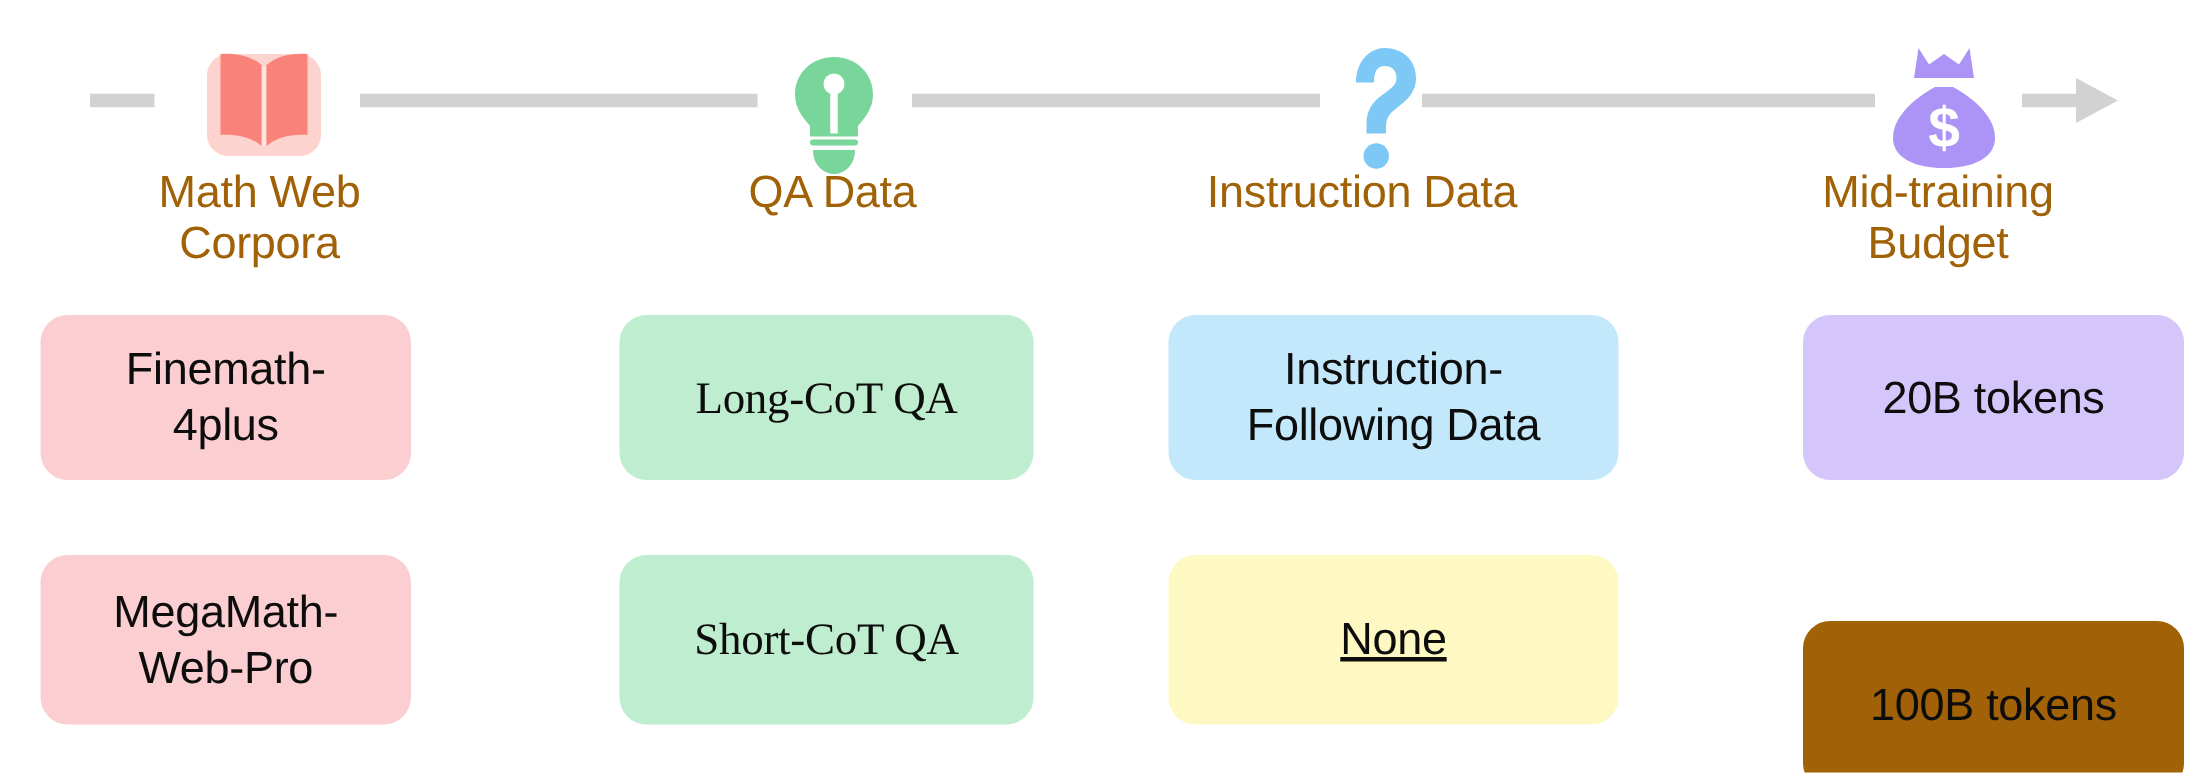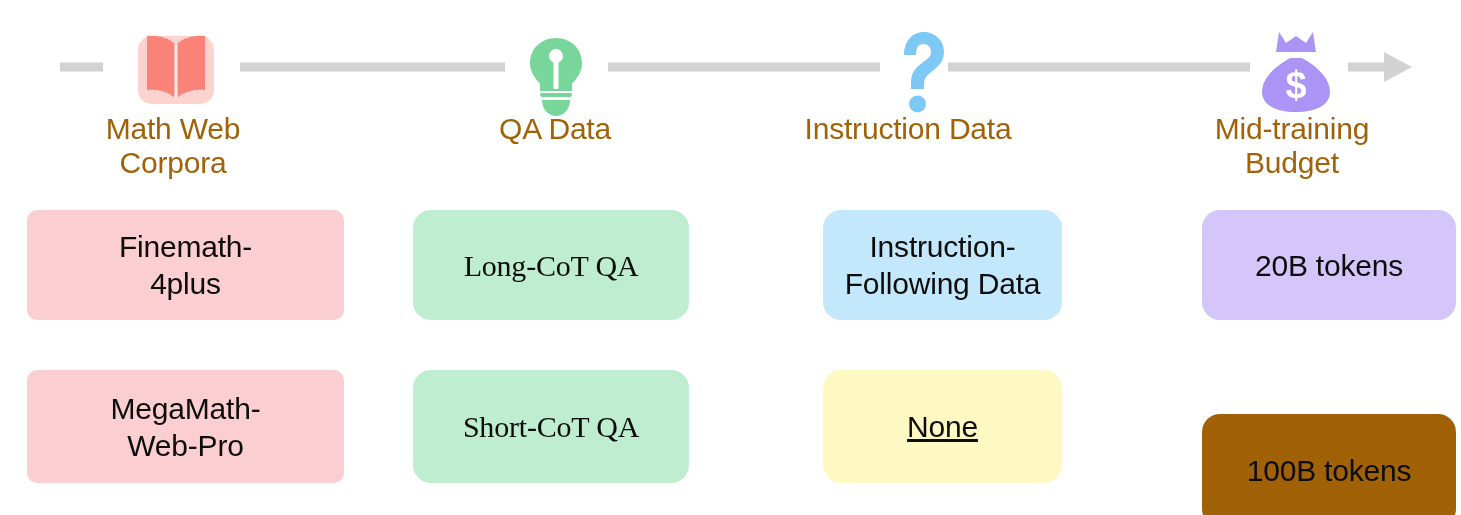--- a/index.html
+++ b/index.html
@@ -61,23 +61,23 @@
     font-size: 30px;
     line-height: 37px;
     color: #0d0d0d;
     letter-spacing: -0.2px;
     white-space: pre-line;
     box-sizing: border-box;
     padding: 4px 10px;
   }
 
   
-  .col0 { left: 27px;   width: 317px; border-radius: 10px; }
+  .col0 { left: 27px;   width: 247px; }
   .col1 { left: 413px;  width: 276px; font-family: Liberation Serif, serif; }
-  .col2 { left: 779px;  width: 239px; margin-left: 44px; }
+  .col2 { left: 779px;  width: 300px; }
   .col3 { left: 1202px; width: 254px; }
 
   
   .row0 { top: 210px; height: 110px; }
   .row1 { top: 370px; height: 113px; }
 
   
   .lab0 { left: 23px;   }
   .lab1 { left: 405px;  }
   .lab2 { left: 758px;  }

